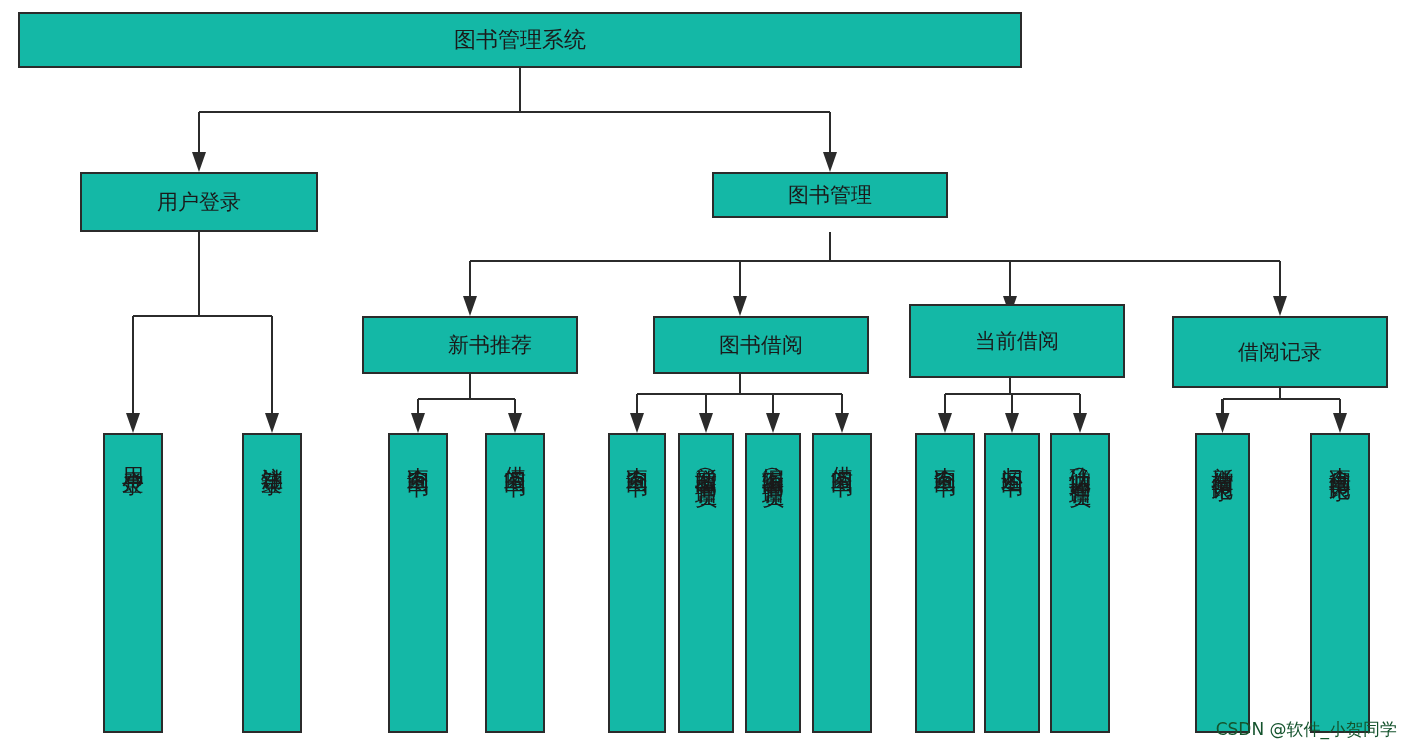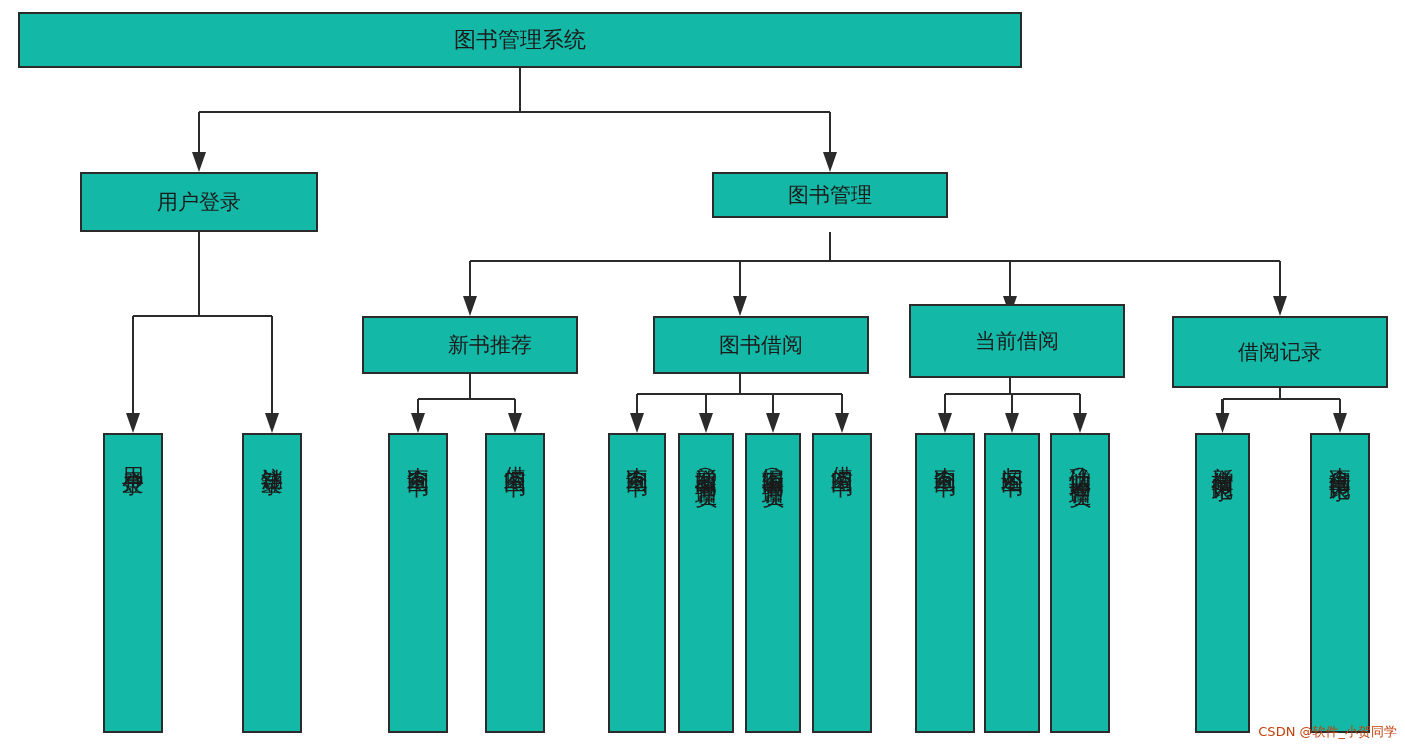--- a/index.html
+++ b/index.html
@@ -57,22 +57,22 @@
     letter-spacing: 3px;
     line-height: 1;
   }
   .node.root .lbl {
     font-size: 22px;
   }
   #watermark {
     position: absolute;
     right: 8px;
     bottom: 6px;
-    font-size: 13px;
-    color: #c2410c;
+    font-size: 17px;
+    color: #14532d;
     z-index: 5;
     white-space: nowrap;
     font-family: "DejaVu Sans", "Liberation Sans", sans-serif;
   }
 </style>
 </head>
 <body>
 
 <div id="canvas">
   <svg id="edges" viewBox="0 0 1405 747">

